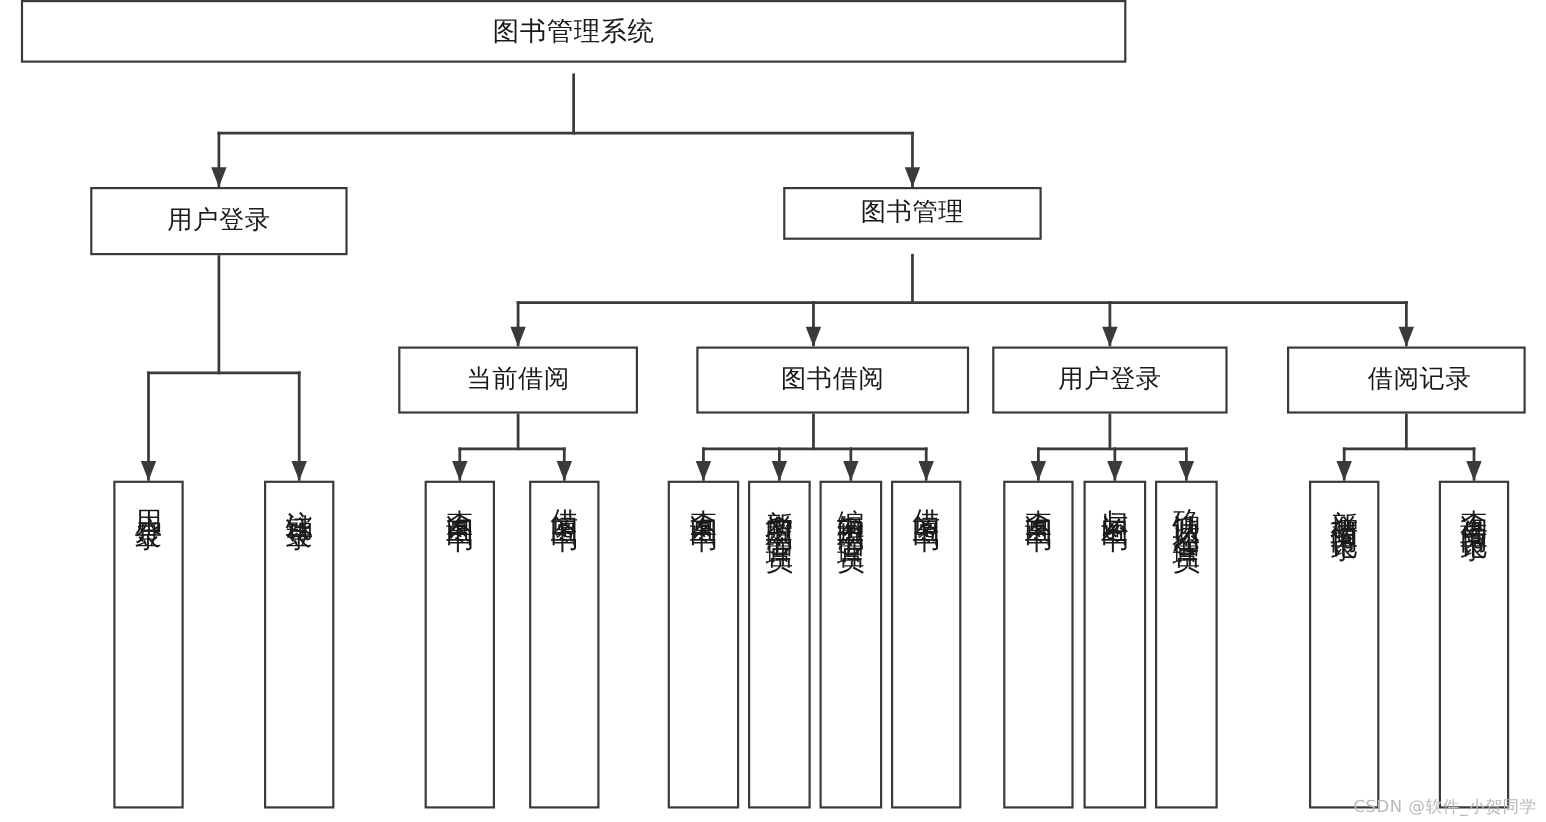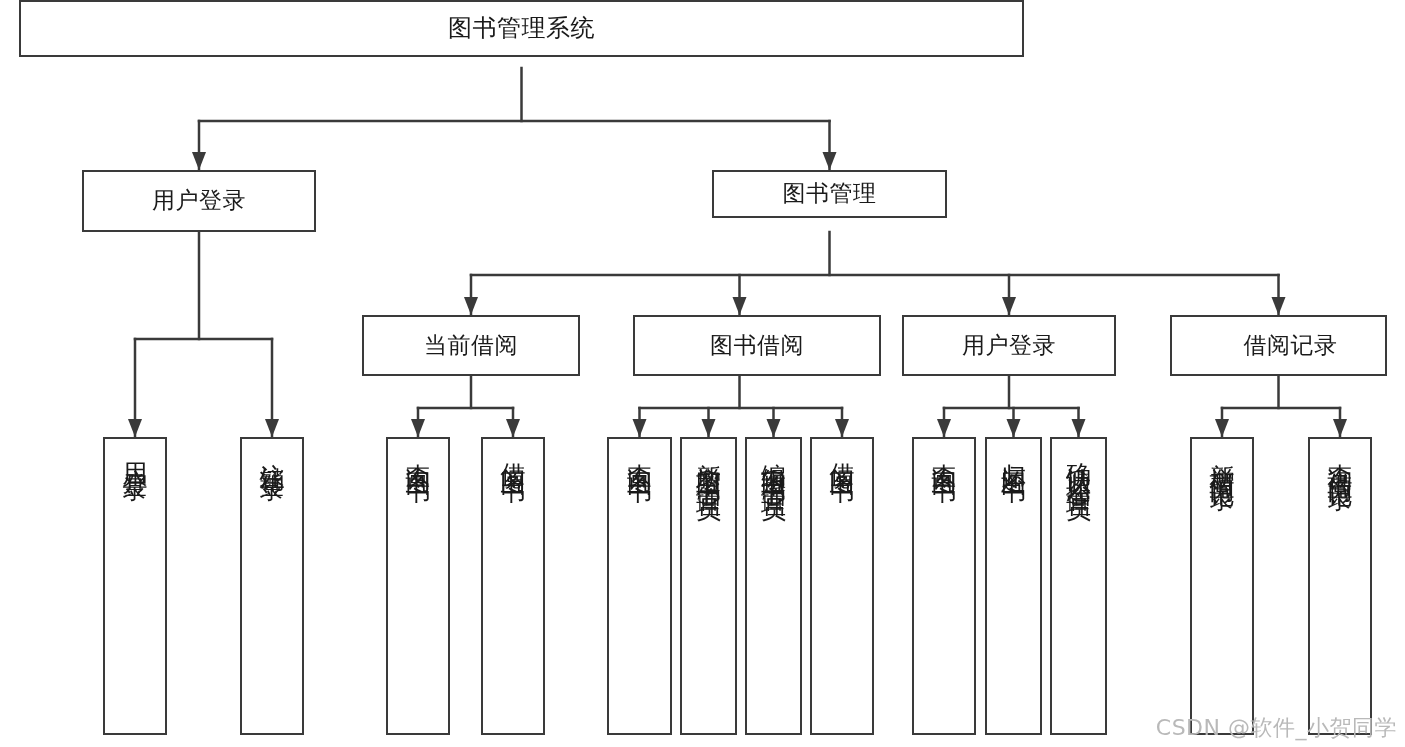--- a/index.html
+++ b/index.html
@@ -54,21 +54,21 @@
     text-orientation: upright;
     font-size: 25px;
     letter-spacing: 5px;
     line-height: 1;
     margin-top: 4px;
   }
   .watermark {
     position: absolute;
     right: 8px;
     bottom: 4px;
-    font-size: 22px;
+    font-size: 15px;
     color: #b9b9b9;
     letter-spacing: 0.5px;
     white-space: nowrap;
     font-family: "DejaVu Sans", "Liberation Sans", sans-serif;
   }
 </style>
 </head>
 <body>
 
 <div id="canvas">

